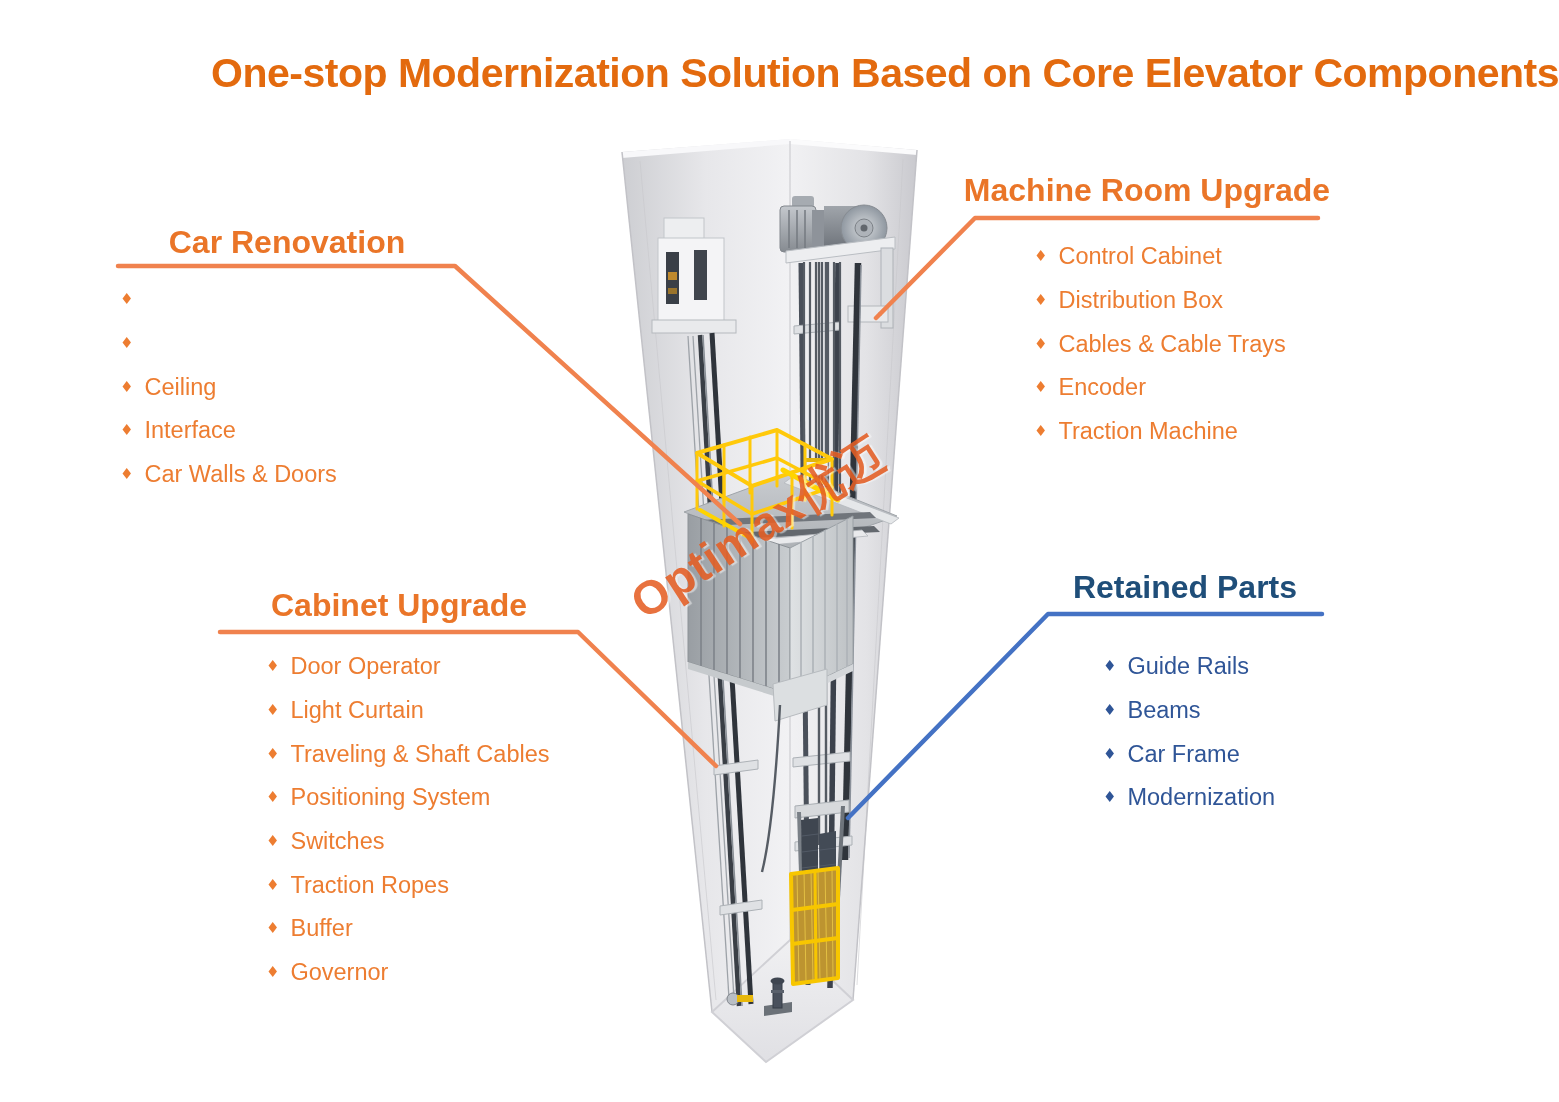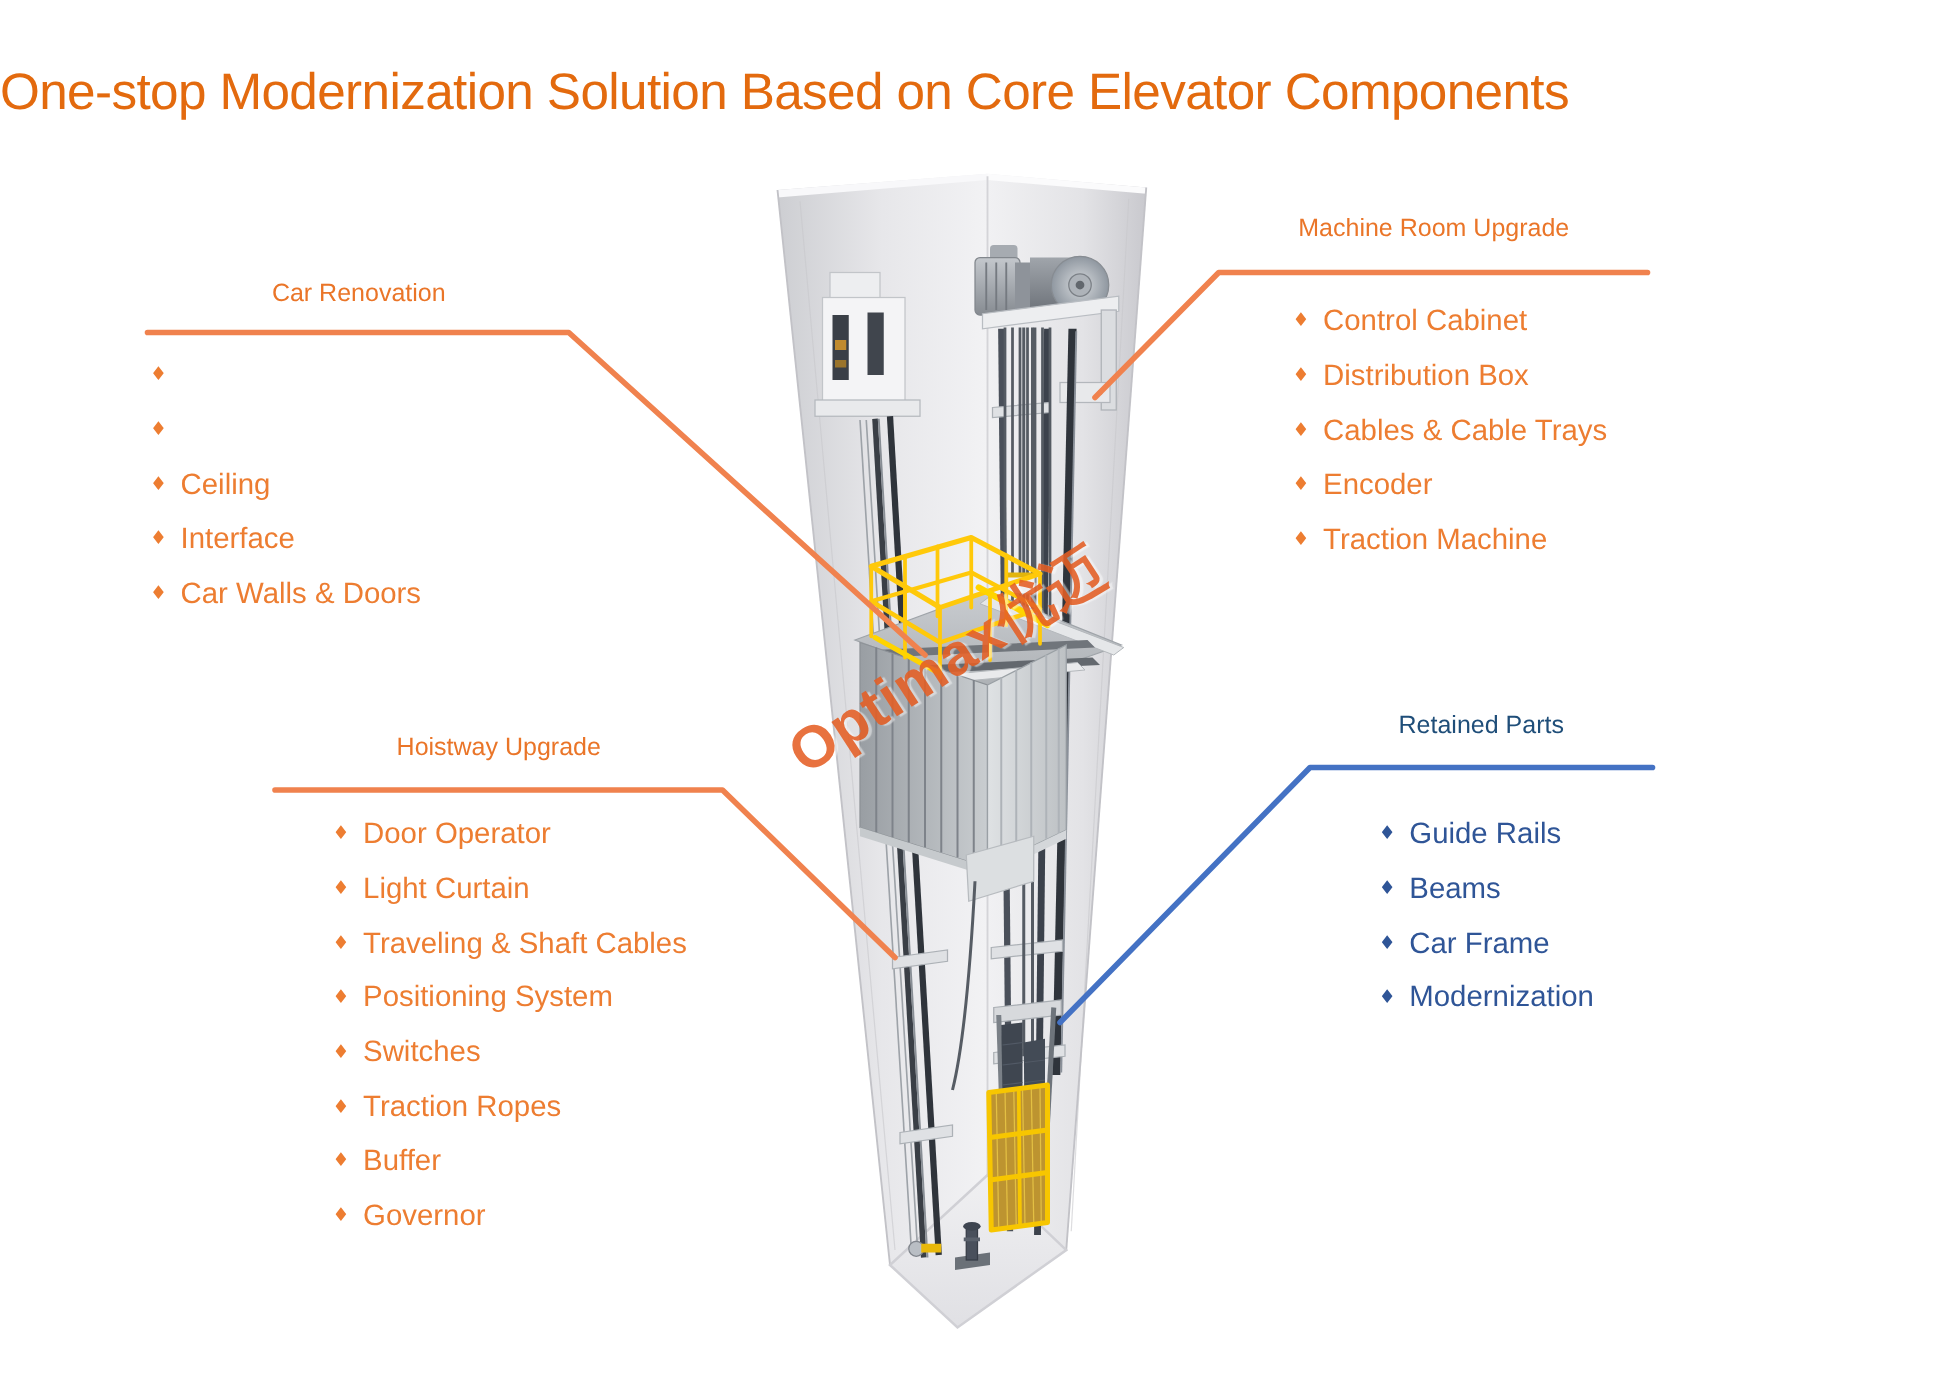--- a/index.html
+++ b/index.html
@@ -1,33 +1,33 @@
 <!DOCTYPE html>
 <html><head>
 <meta charset="utf-8">
 <style>
   html,body{margin:0;padding:0;background:#ffffff;}
   .canvas{
     position:relative;width:1559px;height:1102px;background:#ffffff;overflow:hidden;
     font-family:"Liberation Sans",sans-serif;
   }
   .title{
-    position:absolute;left:0;right:0;top:50px;text-align:left;
-    font-size:41px;font-weight:400;letter-spacing:-0.5px;color:#E36A0E;white-space:nowrap;
+    position:absolute;left:0;right:0;top:50px;text-align:right;
+    font-size:41px;font-weight:700;letter-spacing:-0.5px;color:#E36A0E;white-space:nowrap;
   }
   .art{position:absolute;left:0;top:0;width:1559px;height:1102px;z-index:1;}
   .watermark{
     position:absolute;left:636px;top:576px;z-index:2;
     transform:rotate(-33deg);transform-origin:left center;
     font-size:47px;font-weight:700;letter-spacing:1px;color:#E55F25;opacity:0.88;
     text-shadow:2px 2px 1px rgba(255,255,255,0.55);white-space:nowrap;
   }
   .sec-h{
     position:absolute;z-index:3;transform:translateX(-50%);
-    font-size:20px;font-weight:400;white-space:nowrap;
+    font-size:32px;font-weight:700;white-space:nowrap;
   }
   .sec-h.orange{color:#EA7528;}
   .sec-h.blue{color:#1F4E79;}
   ul.items{position:absolute;z-index:3;list-style:none;margin:0;padding:0;}
   ul.items li{height:43.7px;display:flex;align-items:center;gap:11px;font-size:23.5px;white-space:nowrap;}
   ul.items.orange li{color:#ED7D31;}
   ul.items.blue li{color:#2F5597;}
   .blt{font-size:15px;font-family:"DejaVu Sans",sans-serif;line-height:1;}
 </style>
 </head>
@@ -301,21 +301,21 @@
     <li>
         <span class="blt">♦</span>
         <span>Encoder</span>
       </li>
     <li>
         <span class="blt">♦</span>
         <span>Traction Machine</span>
       </li>
   </ul>
 
-  <div class="sec-h orange" style="left:399px;top:587px">Hoistway Upgrade</div>
+  <div class="sec-h orange" style="left:399px;top:587px">Cabinet Upgrade</div>
   <ul class="items orange" style="left:266px;top:645px">
     <li>
         <span class="blt">♦</span>
         <span>Door Operator</span>
       </li>
     <li>
         <span class="blt">♦</span>
         <span>Light Curtain</span>
       </li>
     <li>

